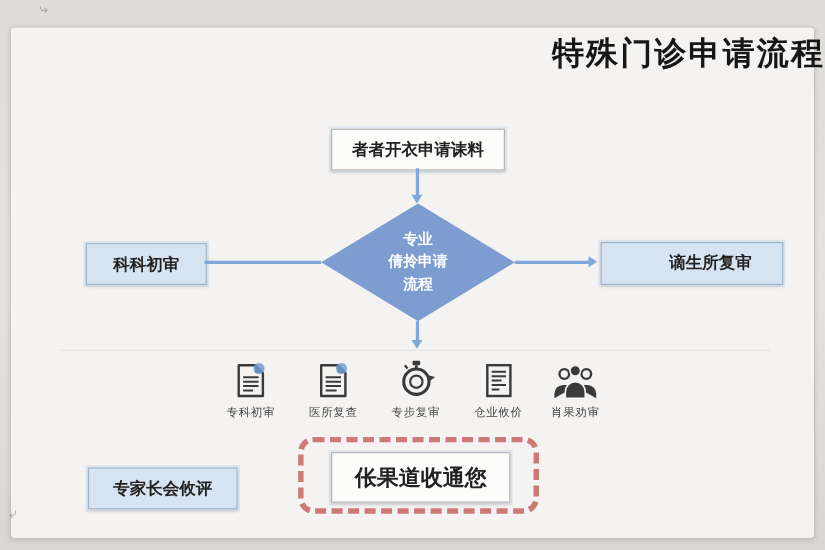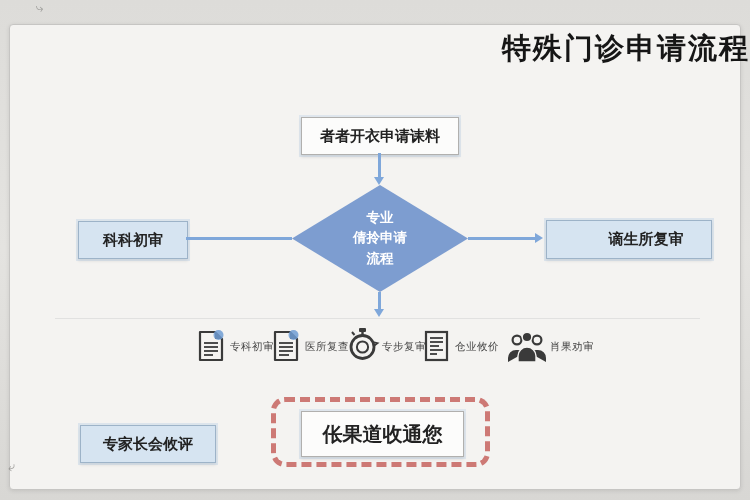--- a/index.html
+++ b/index.html
@@ -44,21 +44,21 @@
     border-left:5.5px solid transparent;border-right:5.5px solid transparent;
     border-top:8px solid #7fa7da;
   }
   .hline{position:absolute;height:3px;background:#7fa7da;}
   .harrow::after{
     content:'';position:absolute;right:-7px;top:-4px;
     border-top:5.5px solid transparent;border-bottom:5.5px solid transparent;
     border-left:8px solid #7fa7da;
   }
   .sep-line{position:absolute;left:55px;top:318px;width:645px;height:1px;background:rgba(90,100,110,.12);}
-  .step{position:absolute;top:325px;width:72px;display:flex;flex-direction:row;align-items:center;}
+  .step{position:absolute;top:325px;width:72px;display:flex;flex-direction:column;align-items:center;}
   .step .ico{height:40px;display:flex;align-items:flex-end;justify-content:center;}
   .step .lbl{margin-top:3px;font-size:10.5px;color:#454545;letter-spacing:.5px;white-space:nowrap;}
   .dashed-box{
     position:absolute;left:271px;top:397px;width:219px;height:70px;
     border:5px dashed rgba(194,86,82,.78);border-radius:14px;box-sizing:border-box;
   }
   .result-box{
     left:301px;top:411px;width:161px;height:44px;font-size:20px;
   }
   .curl{position:absolute;color:#8f8e8c;font-size:13px;transform:rotate(-8deg);opacity:.8;}
@@ -153,21 +153,21 @@
       <line x1="13" y1="11" x2="26" y2="11" stroke="#3a3a3a" stroke-width="1.8"></line>
       <line x1="13" y1="15" x2="26" y2="15" stroke="#3a3a3a" stroke-width="1.8"></line>
       <line x1="13" y1="19" x2="22" y2="19" stroke="#3a3a3a" stroke-width="1.8"></line>
       <line x1="13" y1="23" x2="26" y2="23" stroke="#3a3a3a" stroke-width="1.8"></line>
       <line x1="13" y1="27" x2="20" y2="27" stroke="#3a3a3a" stroke-width="1.8"></line>
     </svg>
   </div>
   <div class="lbl">仓业攸价</div>
 </div>
 
-<div class="step" style="left:504px;">
+<div class="step" style="left:487px;">
   <div class="ico">
     <svg width="46" height="36" viewBox="0 0 46 36">
       <circle cx="13" cy="11" r="4.4" fill="none" stroke="#3a3a3a" stroke-width="2.2"></circle>
       <circle cx="33" cy="11" r="4.4" fill="none" stroke="#3a3a3a" stroke-width="2.2"></circle>
       <circle cx="23" cy="8" r="4.8" fill="#3a3a3a" stroke="#f4f3f1" stroke-width="1.4"></circle>
       <path d="M4 33 v-4 a8 8 0 0 1 8-8 h2 a8 8 0 0 1 6 3" fill="#3a3a3a"></path>
       <path d="M42 33 v-4 a8 8 0 0 0 -8-8 h-2 a8 8 0 0 0 -6 3" fill="#3a3a3a"></path>
       <path d="M14 33 v-6 a9 9 0 0 1 18 0 v6 z" fill="#3a3a3a" stroke="#f4f3f1" stroke-width="1.4"></path>
     </svg>
   </div>

